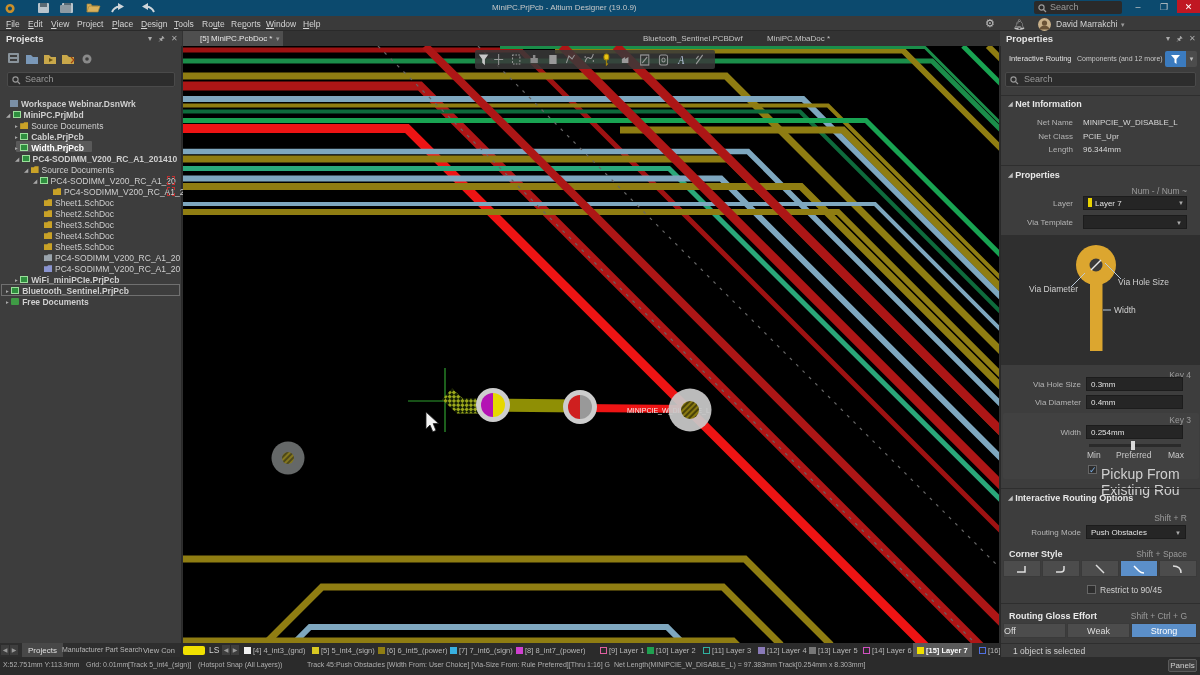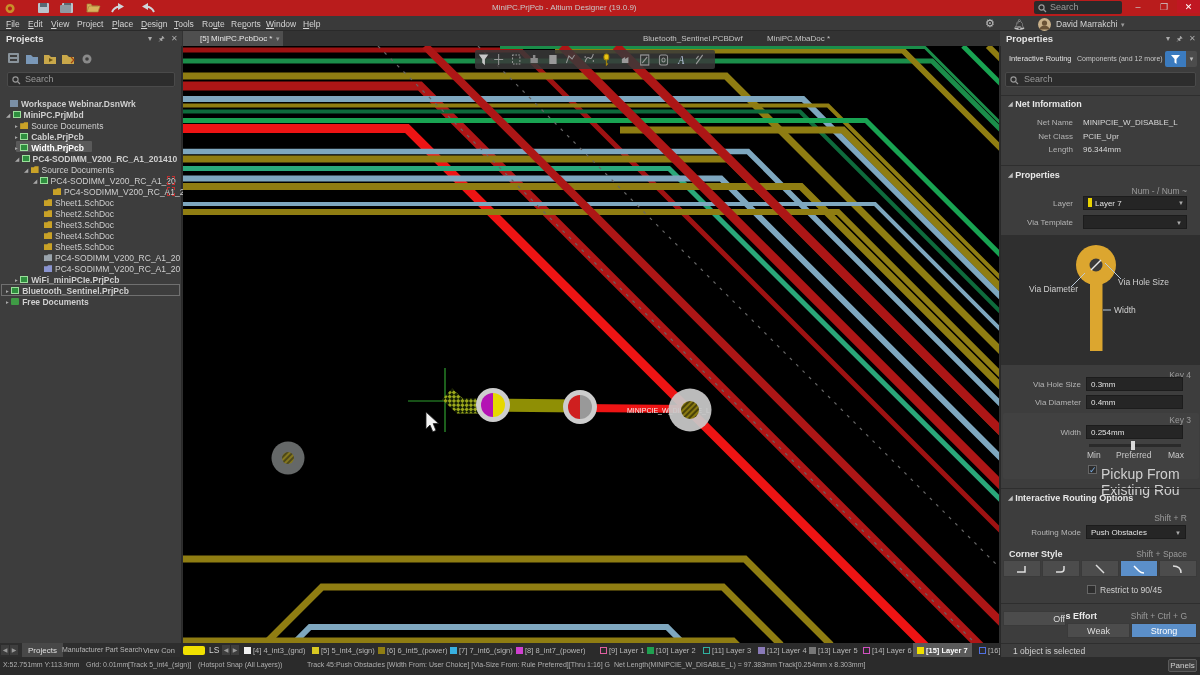--- a/index.html
+++ b/index.html
@@ -2,21 +2,21 @@
 <html><head>
 <meta charset="utf-8">
 <style>
 * { margin:0; padding:0; box-sizing:border-box; }
 html,body { width:1200px; height:675px; overflow:hidden; background:#2e2e2e;
   font-family:"Liberation Sans", sans-serif; }
 .abs { position:absolute; }
 #app { position:relative; width:1200px; height:675px; }
 
 
-#titlebar { position:absolute; left:0; top:0; width:1200px; height:16px; background:#b91c1c; }
+#titlebar { position:absolute; left:0; top:0; width:1200px; height:16px; background:#0c4a6e; }
 #title { position:absolute; left:492px; top:3px; color:#c8c8c8; font-size:8px; }
 #searchbox { position:absolute; left:1034px; top:1px; width:88px; height:13px; background:#2a2a2a; border-radius:2px; color:#9a9a9a; font-size:9px; padding-left:16px; line-height:13px; }
 .winbtn { position:absolute; top:0; height:13px; color:#cfcfcf; font-size:9px; text-align:center; line-height:14px; }
 #btnclose { background:#c01722; color:#fff; }
 
 
 #menubar { position:absolute; left:0; top:16px; width:1200px; height:15px; background:#3a3a3a; border-bottom:1px solid #2a2a2a; }
 .menuitem { position:absolute; top:2.5px; color:#d4d4d4; font-size:8.5px; }
 
 
@@ -350,21 +350,21 @@
           <path d="M13,5 l5,5 q2,2 5,2" fill="none" stroke="#fff" stroke-width="1.5"></path>
         </svg></div>
     <div class="cbtn" style="left:158px;top:514px;width:38px;height:17px"><svg width="38" height="17">
           <path d="M13,5 q8,0 8,7" fill="none" stroke="#ddd" stroke-width="1.5"></path>
         </svg></div>
     <div class="abs" style="left:86px;top:539px;width:9px;height:9px;background:#2d2d2d;border:1px solid #666"></div>
     <div class="abs" style="left:99px;top:539px;color:#d0d0d0;font-size:8.5px">Restrict to 90/45</div>
     <div class="abs" style="left:0;top:557px;width:200px;height:1px;background:#2e2e2e"></div>
     <div class="abs" style="left:8px;top:565px;color:#e8e8e8;font-weight:bold;font-size:9px">Routing Gloss Effort</div>
     <div class="keyhint" style="left:100px;top:565px;width:86px">Shift + Ctrl + G</div>
-    <div class="cbtn" style="left:2px;top:565px;width:63px;height:15px;color:#ddd;font-size:9px;text-align:right;line-height:14px">Off</div>
+    <div class="cbtn" style="left:2px;top:577px;width:63px;height:15px;color:#ddd;font-size:9px;text-align:left;line-height:14px">Off</div>
     <div class="cbtn" style="left:66px;top:577px;width:63px;height:15px;color:#ddd;font-size:9px;text-align:center;line-height:14px">Weak</div>
     <div class="cbtn sel" style="left:130px;top:577px;width:66px;height:15px;color:#fff;font-size:9px;text-align:center;line-height:14px">Strong</div>
     <div class="abs" style="left:0;top:597px;width:200px;height:1px;background:#2e2e2e"></div>
     <div class="abs" style="left:12px;top:600px;color:#d0d0d0;font-size:8.5px">1 object is selected</div>
   </div>
   <div id="bottabs">
     <div class="abs" style="left:1px;top:2px;width:8px;height:10px;background:#3e3e3e;color:#999;font-size:6px;text-align:center;line-height:10px">◀</div>
     <div class="abs" style="left:10px;top:2px;width:8px;height:10px;background:#3e3e3e;color:#999;font-size:6px;text-align:center;line-height:10px">▶</div>
     <div class="abs" style="left:22px;top:0;height:14px;background:#484848;color:#e0e0e0;font-size:8px;padding:2.5px 6px 0">Projects</div>
     <div class="abs" style="left:62px;top:3px;color:#b8b8b8;font-size:7px">Manufacturer Part Search</div>

